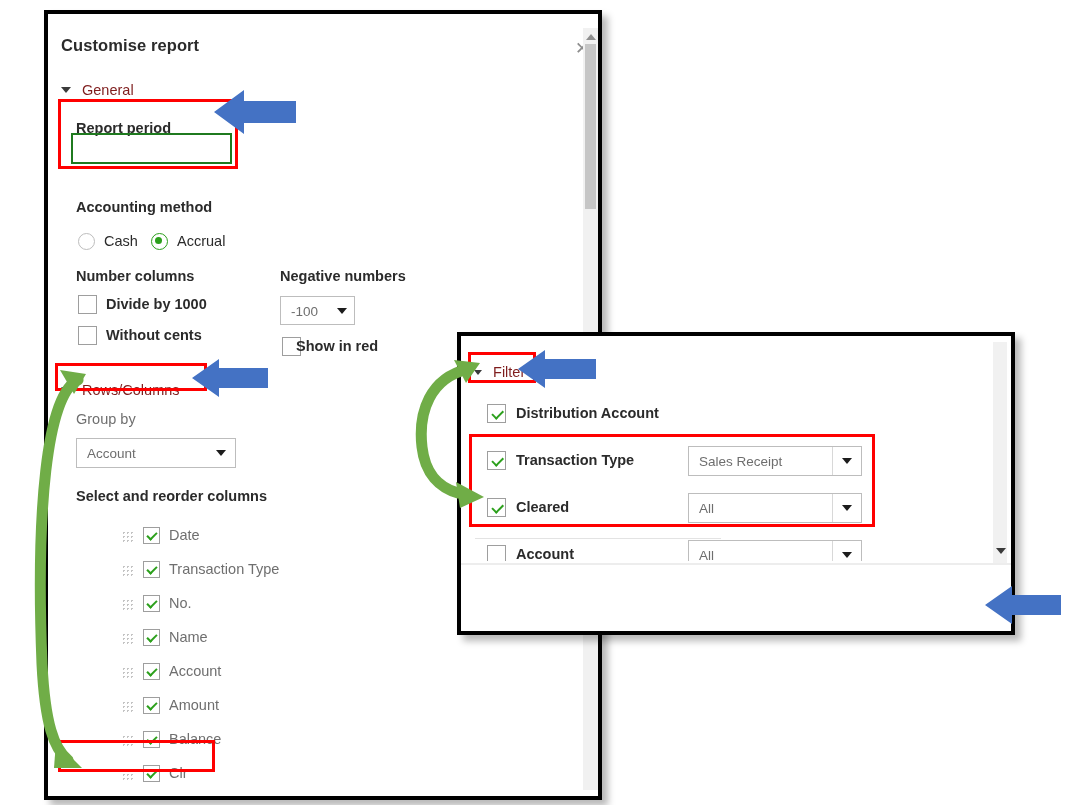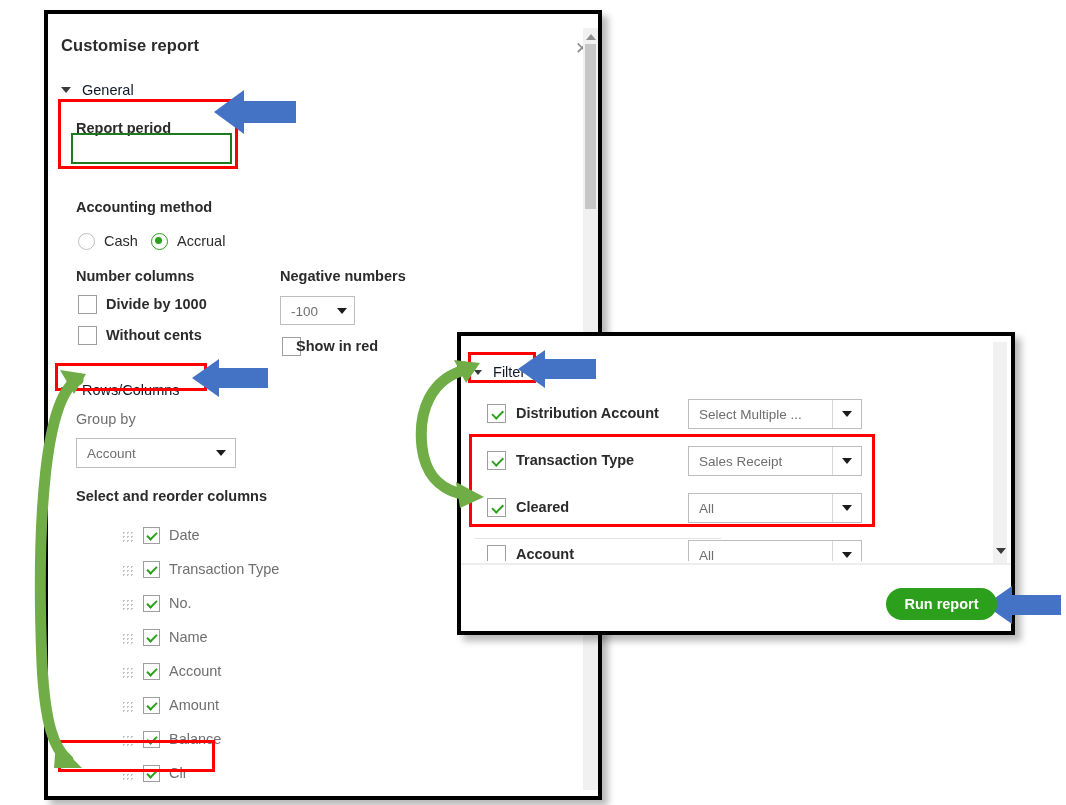--- a/index.html
+++ b/index.html
@@ -30,21 +30,21 @@
   .dlg-title{
     position:absolute;left:13px;top:22px;
     font-size:16.5px;font-weight:bold;color:#2b2b2b;letter-spacing:.1px;
   }
   .close-x{
     position:absolute;left:525px;top:26px;width:18px;height:18px;
     color:#8d8d8d;font-size:17px;line-height:17px;text-align:center;cursor:pointer;
   }
 
   .section-head{
-    position:absolute;font-size:14.5px;color:#0f172a;
+    position:absolute;font-size:14.5px;color:#7f1d1d;
   }
   .caret{
     display:inline-block;width:0;height:0;
     border-left:5px solid transparent;border-right:5px solid transparent;
     border-top:6px solid #3b3b3b;margin-right:7px;vertical-align:2px;
   }
 
   .lbl{position:absolute;font-size:14.5px;color:#2b2b2b;}
   .lbl.bold{font-weight:bold;}
   .lbl.grey{color:#6f6f6f;}
@@ -247,26 +247,20 @@
       <div class="section-head" style="left:13px;top:28px;">
         <span class="caret" style="border-top-width:5px;border-left-width:4px;border-right-width:4px;"></span>
         <span>Filter</span>
       </div>
 
       <div id="filter-scroll">
         <div id="filter-rows">
             <div class="filter-row" style="top: 61px;">
               <div class="cb big checked" style="left: 26px; top: 7px;"></div>
               <div class="lbl bold" style="left: 55px; top: 8px;">Distribution Account</div>
-              <div class="select split" style="left: 227px; top: 2px; width: 174px; height: 30px;">
-                <span class="val">Select Multiple ...</span>
-                <span class="arw">
-                  <i class="tri"></i>
-                </span>
-              </div>
             </div>
             <div class="filter-row" style="top: 108px;">
               <div class="cb big checked" style="left: 26px; top: 7px;"></div>
               <div class="lbl bold" style="left: 55px; top: 8px;">Transaction Type</div>
               <div class="select split" style="left: 227px; top: 2px; width: 174px; height: 30px;">
                 <span class="val">Sales Receipt</span>
                 <span class="arw">
                   <i class="tri"></i>
                 </span>
               </div>
@@ -295,23 +289,20 @@
       </div>
 
       <div class="hr" style="left:14px;top:202px;width:246px;"></div>
       <div class="hr" style="left:0px;top:227px;width:550px;background:#ededed;height:2px;"></div>
 
       <div class="sbtrack" style="left:532px;top:6px;width:14px;height:221px;"></div>
       <div class="sbarrow down" style="left:535px;top:212px;"></div>
     </div>
   </div>
 
-  <div class="run-btn">
-    <span>Run report</span>
-  </div>
 
   <div class="redbox" style="left:58px;top:99px;width:180px;height:70px;"></div>
   <div class="greenbox" style="left:71px;top:133px;width:161px;height:31px;"></div>
   <div class="redbox" style="left:55px;top:363px;width:152px;height:28px;"></div>
   <div class="redbox" style="left:58px;top:740px;width:157px;height:32px;"></div>
   <div class="redbox" style="left:468px;top:352px;width:68px;height:31px;"></div>
   <div class="redbox" style="left:469px;top:434px;width:406px;height:93px;"></div>
 
   <svg class="bluearrow" style="left:214px;top:88px;" width="82" height="48" viewBox="0 0 82 48">
     <polygon points="0,24 30,2 30,13 82,13 82,35 30,35 30,46" fill="#4472c4"></polygon>

